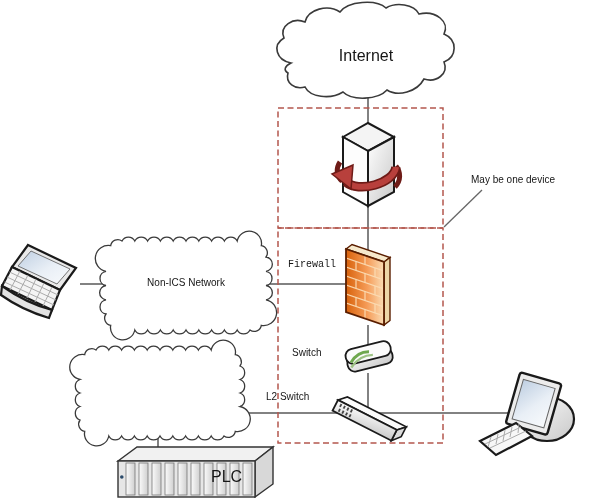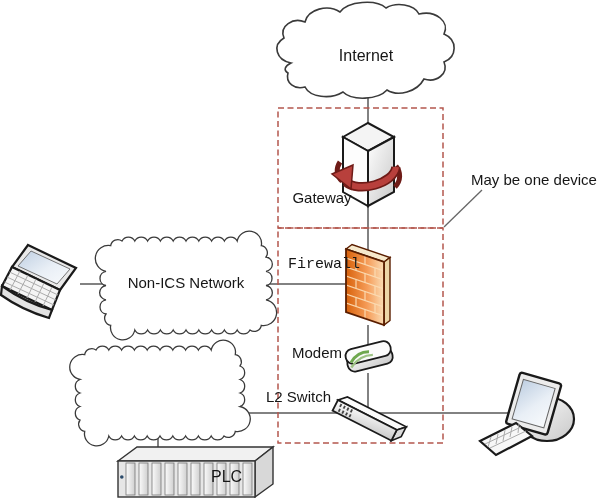--- a/index.html
+++ b/index.html
@@ -1,19 +1,19 @@
 <!DOCTYPE html>
 <html><head>
 <meta charset="utf-8">
 <style>
   html,body{margin:0;padding:0;background:#fff;}
   .stage{position:relative;width:600px;height:498px;background:#fff;overflow:hidden;
          font-family:"Liberation Sans", sans-serif;}
   .stage svg{position:absolute;left:0;top:0;}
-  .lbl{position:absolute;font-size:15px;color:#161616;white-space:nowrap;line-height:18px;}
+  .lbl{position:absolute;font-size:10px;color:#161616;white-space:nowrap;line-height:18px;}
   .lbl.center{text-align:center;}
   .lbl.big{font-size:16px;}
 </style>
 </head>
 <body>
 
 <div class="stage">
 <svg width="600" height="498" viewBox="0 0 600 498">
   <defs>
     <linearGradient id="gScreen" x1="0" y1="0" x2="1" y2="1">
@@ -180,21 +180,20 @@
       <rect x="217" y="463" width="9" height="32" fill="url(#gSlat)" stroke="#777" stroke-width="0.8"></rect>
       <rect x="230" y="463" width="9" height="32" fill="url(#gSlat)" stroke="#777" stroke-width="0.8"></rect>
       <rect x="243" y="463" width="9" height="32" fill="url(#gSlat)" stroke="#777" stroke-width="0.8"></rect>
       <circle cx="121.8" cy="477" r="1.8" fill="#2a4a6a"></circle>
     </g>
   </g>
 </svg>
 
   <div class="lbl center big" style="left:328px;top:47px;width:76px;">Internet</div>
   <div class="lbl center" style="left:272px;top:189px;width:100px;">
-    <span style="display:block;">Gateway</span>
   </div>
   <div class="lbl" style="left:288px;top:256px;font-family:Liberation Mono, monospace;">Firewall</div>
-  <div class="lbl" style="left:292px;top:344px;">Modem</div>
+  <div class="lbl" style="left:292px;top:344px;">Switch</div>
   <div class="lbl" style="left:266px;top:388px;">L2 Switch</div>
   <div class="lbl center" style="left:106px;top:274px;width:160px;">Non-ICS Network</div>
   <div class="lbl big" style="left:211px;top:468px;">PLC</div>
   <div class="lbl" style="left:471px;top:171px;">May be one device</div>
 </div>
 
 </body></html>

